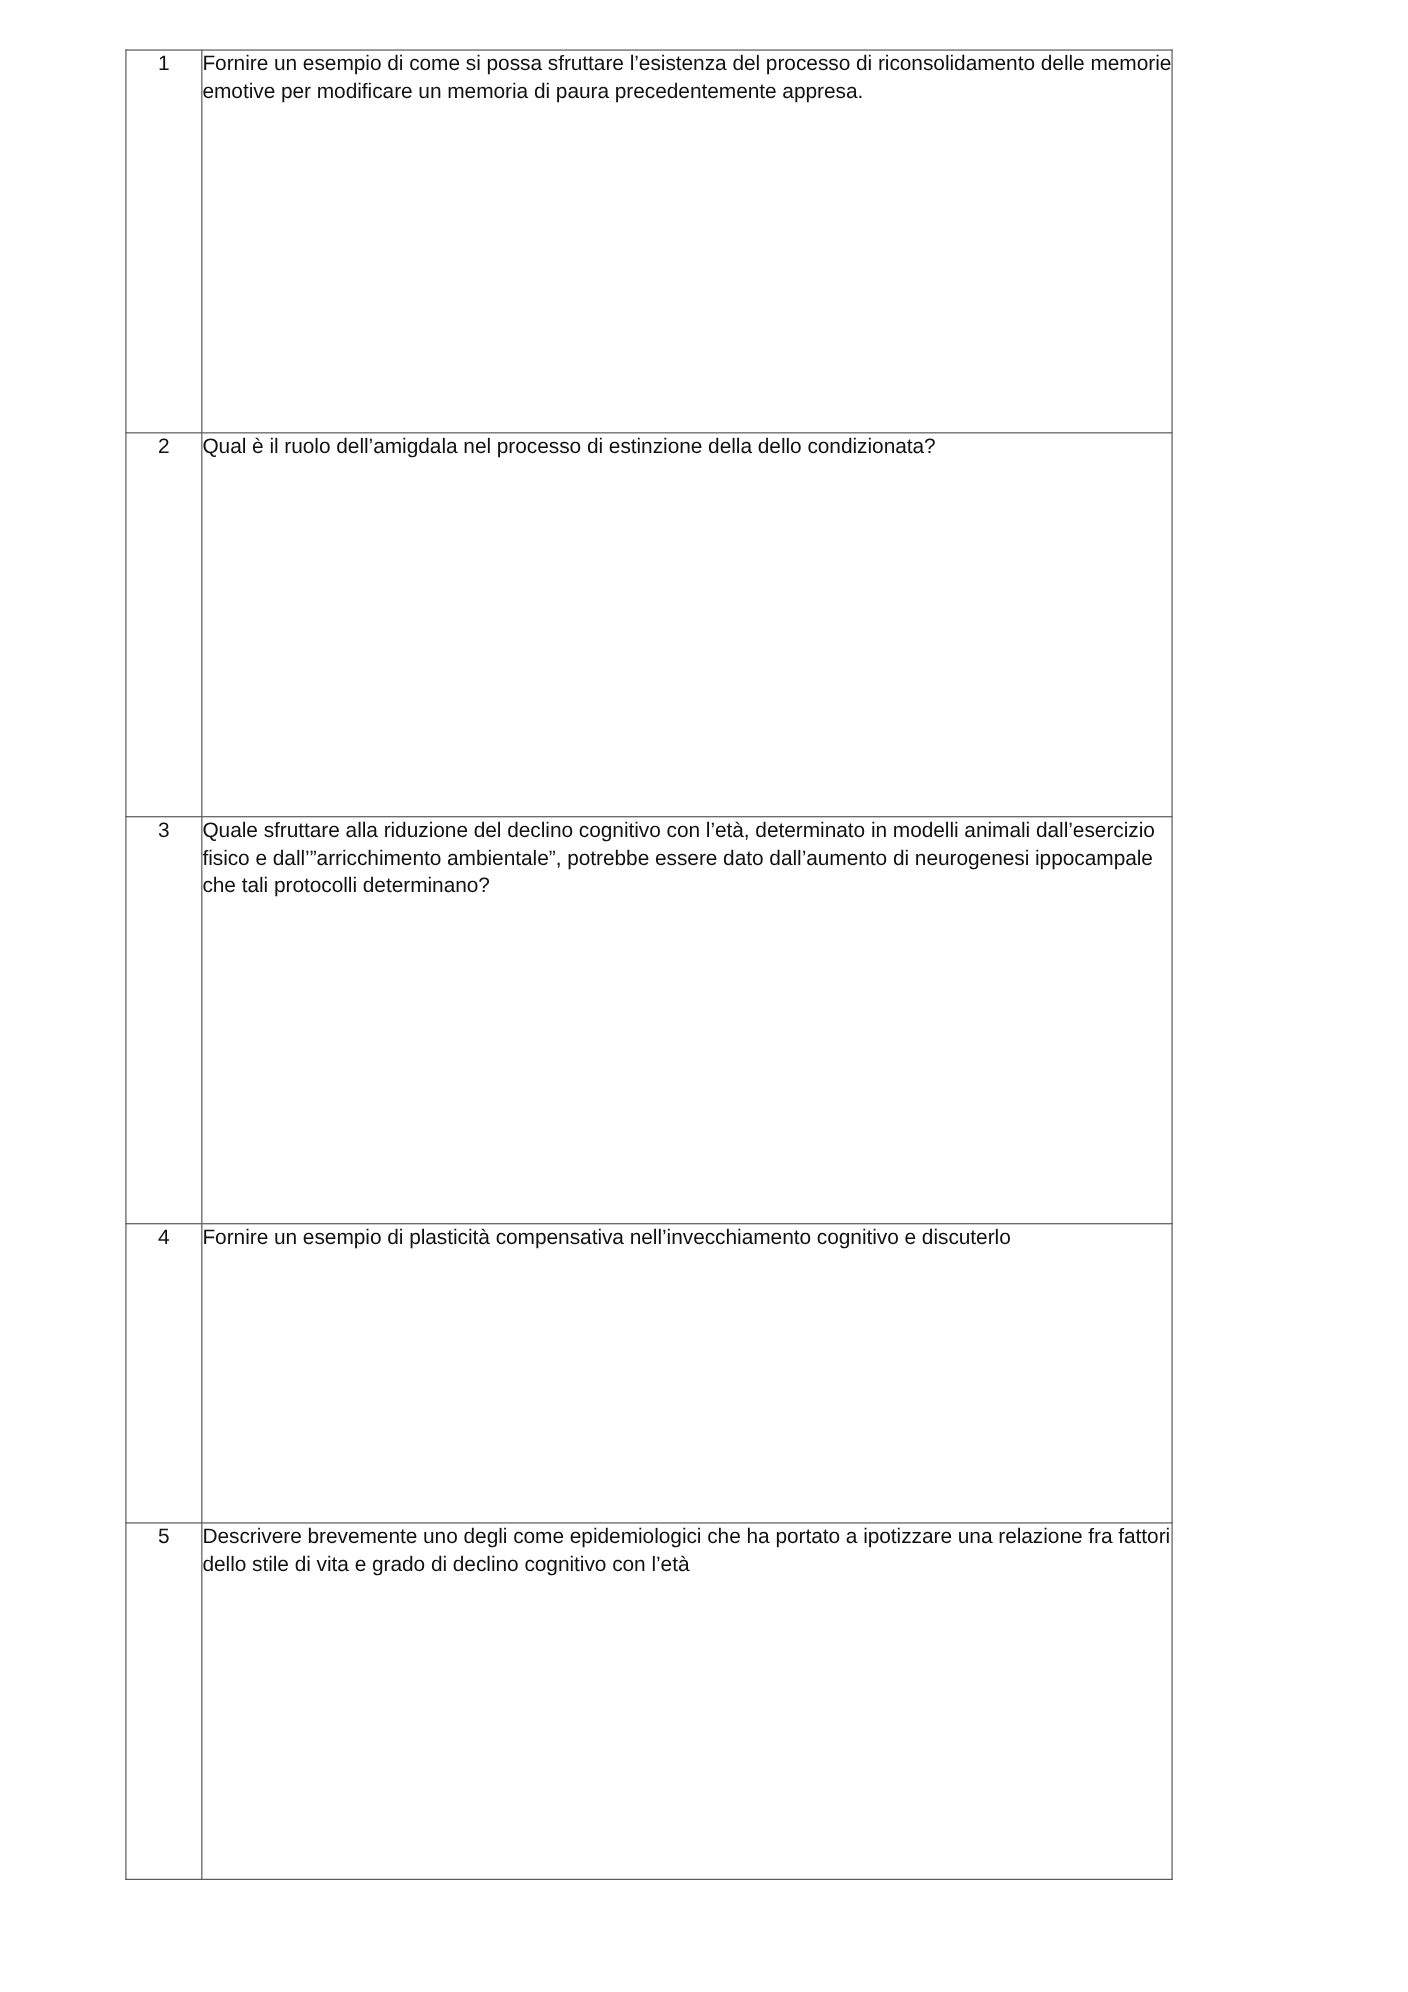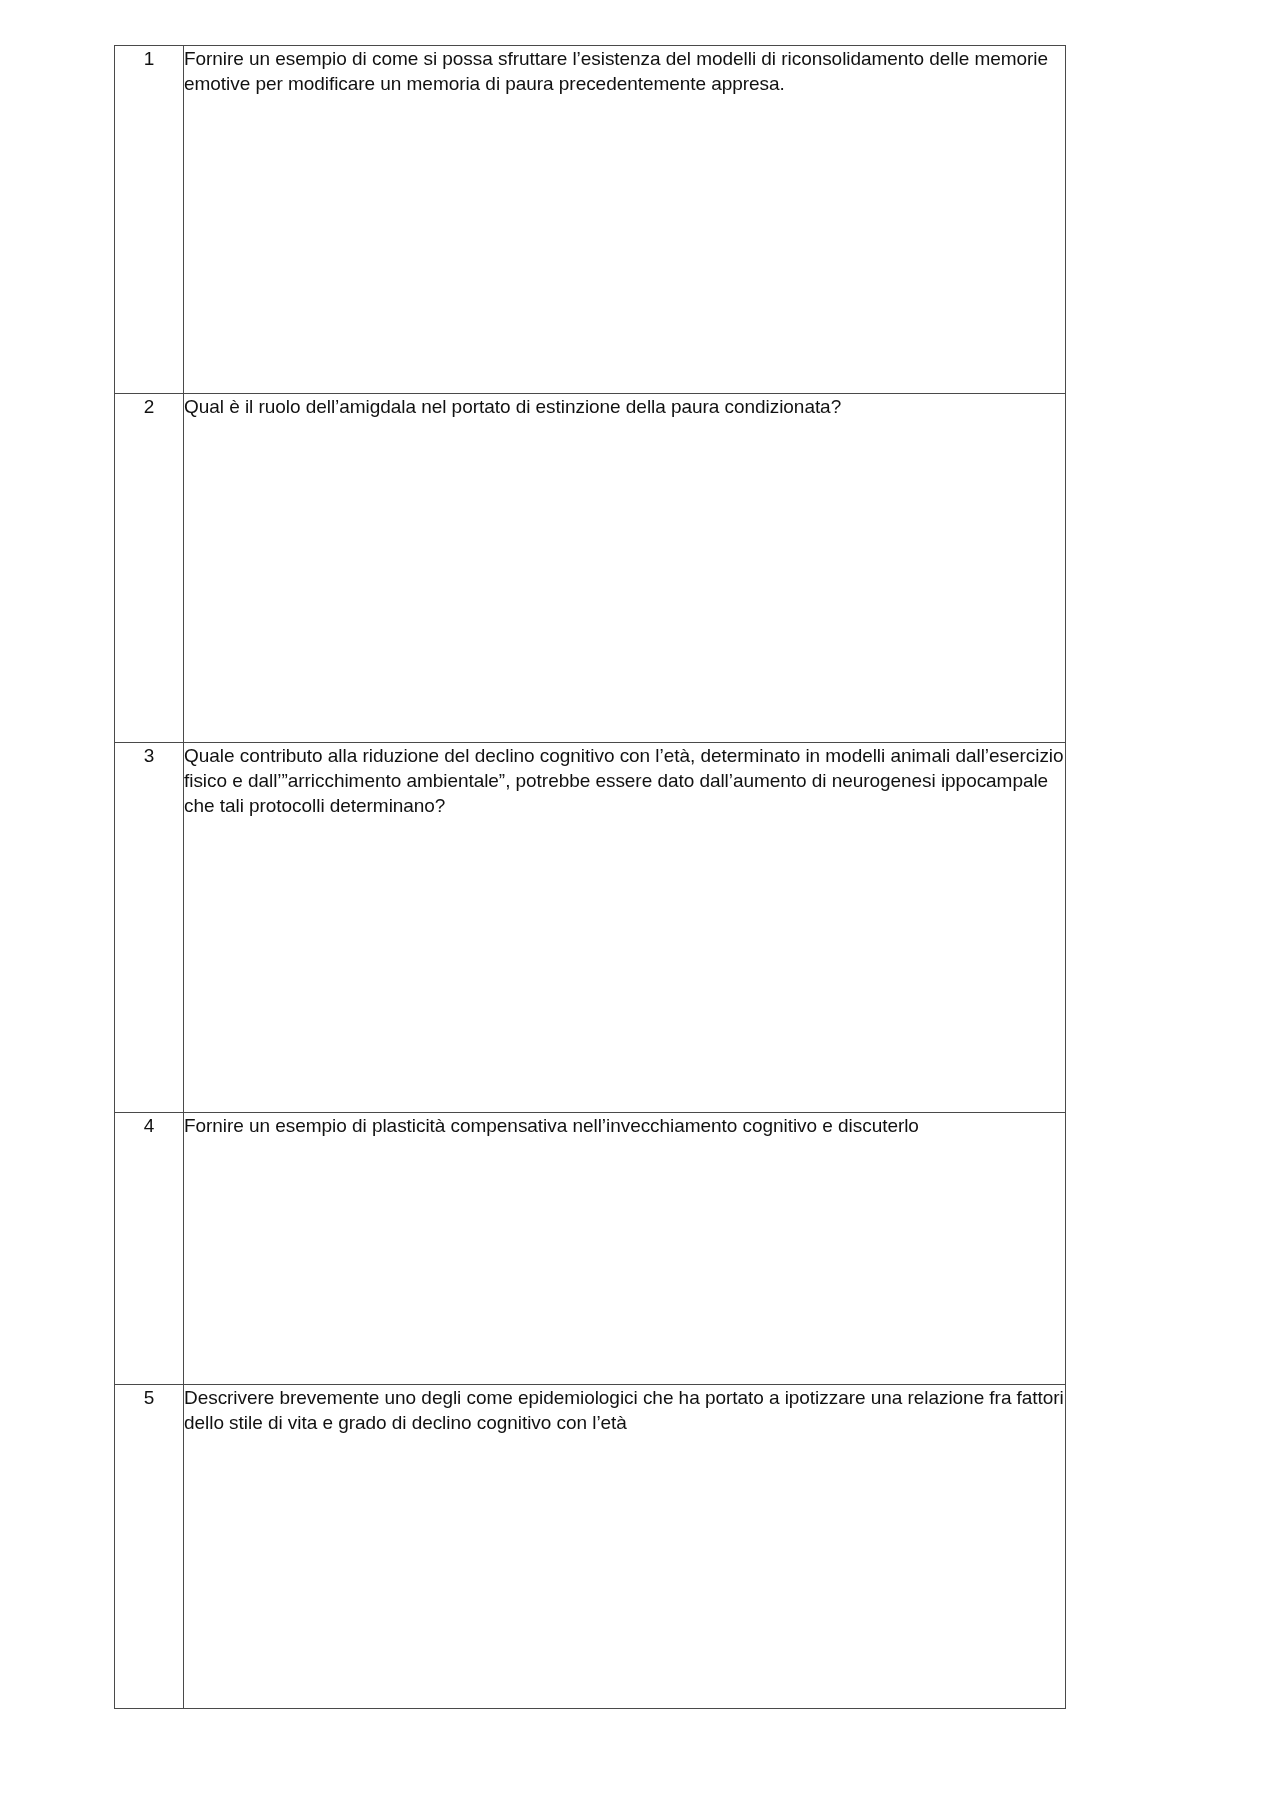--- a/index.html
+++ b/index.html
@@ -50,37 +50,37 @@
 <body>
 
 <div class="sheet">
   <table class="questions">
     <tbody>
       <tr style="height:348px">
         <td class="num">
           <span class="num-text">1</span>
         </td>
         <td class="q">
-          <span class="q-text">Fornire un esempio di  come si possa sfruttare l’esistenza del modelli di riconsolidamento delle memorie emotive per modificare un memoria di paura precedentemente appresa.</span>
+          <span class="q-text">Fornire un esempio di  come si possa sfruttare l’esistenza del processo di riconsolidamento delle memorie emotive per modificare un memoria di paura precedentemente appresa.</span>
         </td>
       </tr>
       <tr style="height:349px">
         <td class="num">
           <span class="num-text">2</span>
         </td>
         <td class="q">
-          <span class="q-text">Qual è il ruolo dell’amigdala nel portato di estinzione della paura condizionata?</span>
+          <span class="q-text">Qual è il ruolo dell’amigdala nel processo di estinzione della dello condizionata?</span>
         </td>
       </tr>
       <tr style="height:370px">
         <td class="num">
           <span class="num-text">3</span>
         </td>
         <td class="q">
-          <span class="q-text">Quale contributo alla riduzione del declino cognitivo con l’età, determinato in modelli animali dall’esercizio fisico e dall’”arricchimento ambientale”, potrebbe essere dato dall’aumento di neurogenesi ippocampale che tali protocolli determinano?</span>
+          <span class="q-text">Quale sfruttare alla riduzione del declino cognitivo con l’età, determinato in modelli animali dall’esercizio fisico e dall’”arricchimento ambientale”, potrebbe essere dato dall’aumento di neurogenesi ippocampale che tali protocolli determinano?</span>
         </td>
       </tr>
       <tr style="height:272px">
         <td class="num">
           <span class="num-text">4</span>
         </td>
         <td class="q">
           <span class="q-text">Fornire un esempio di plasticità compensativa nell’invecchiamento cognitivo e discuterlo</span>
         </td>
       </tr>

